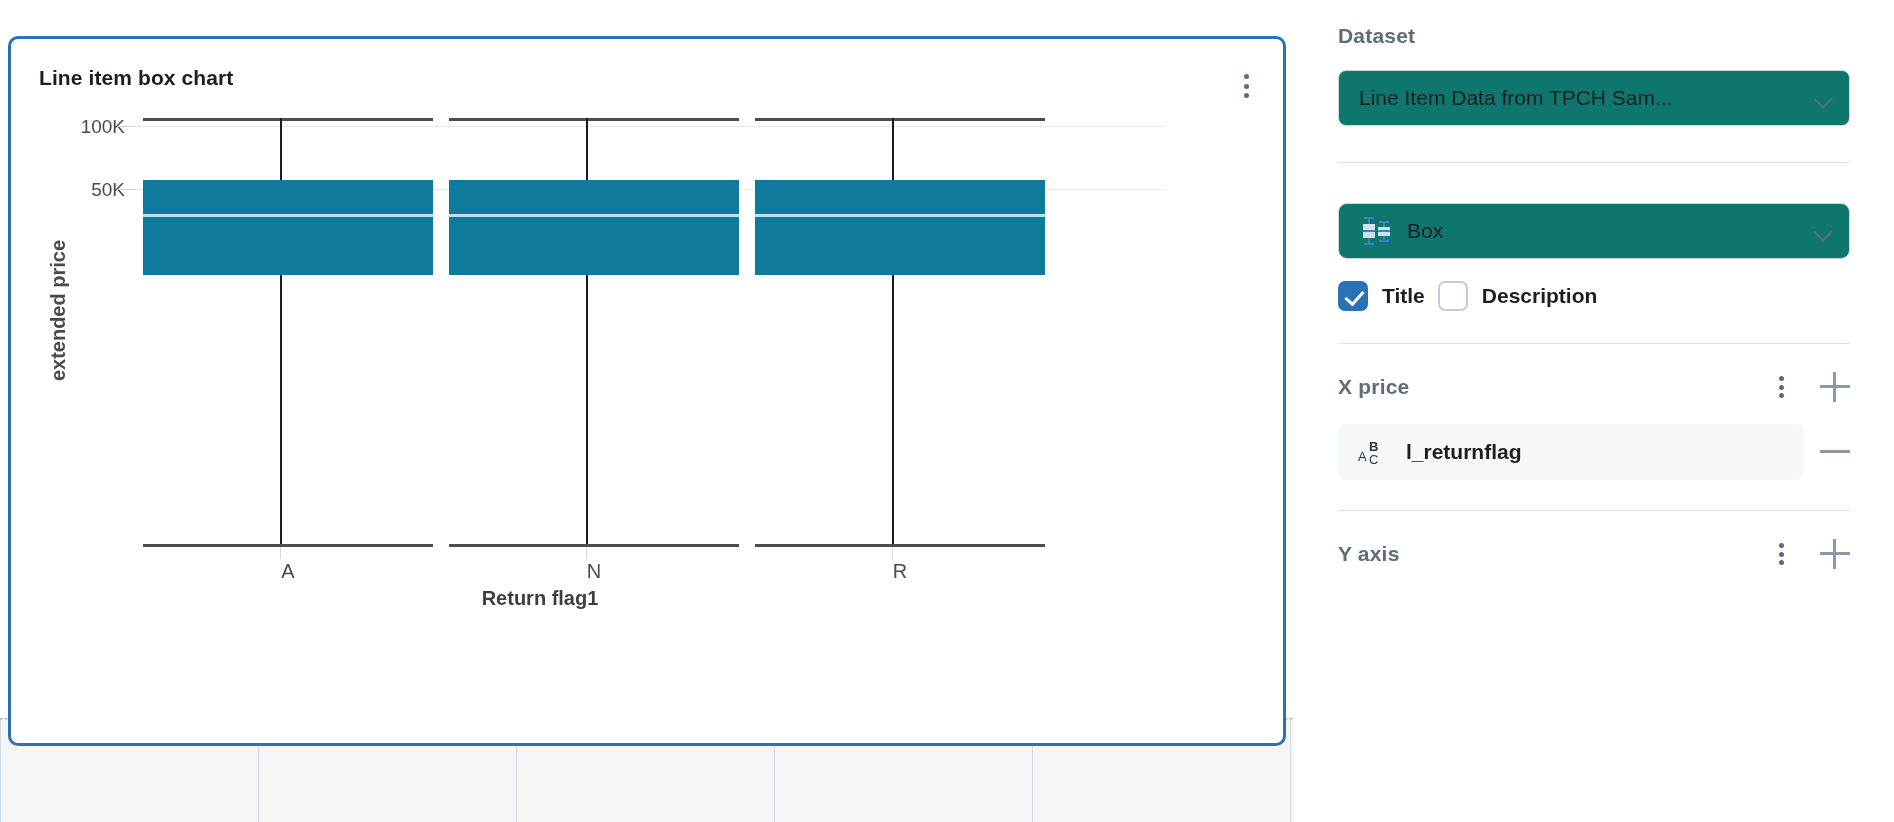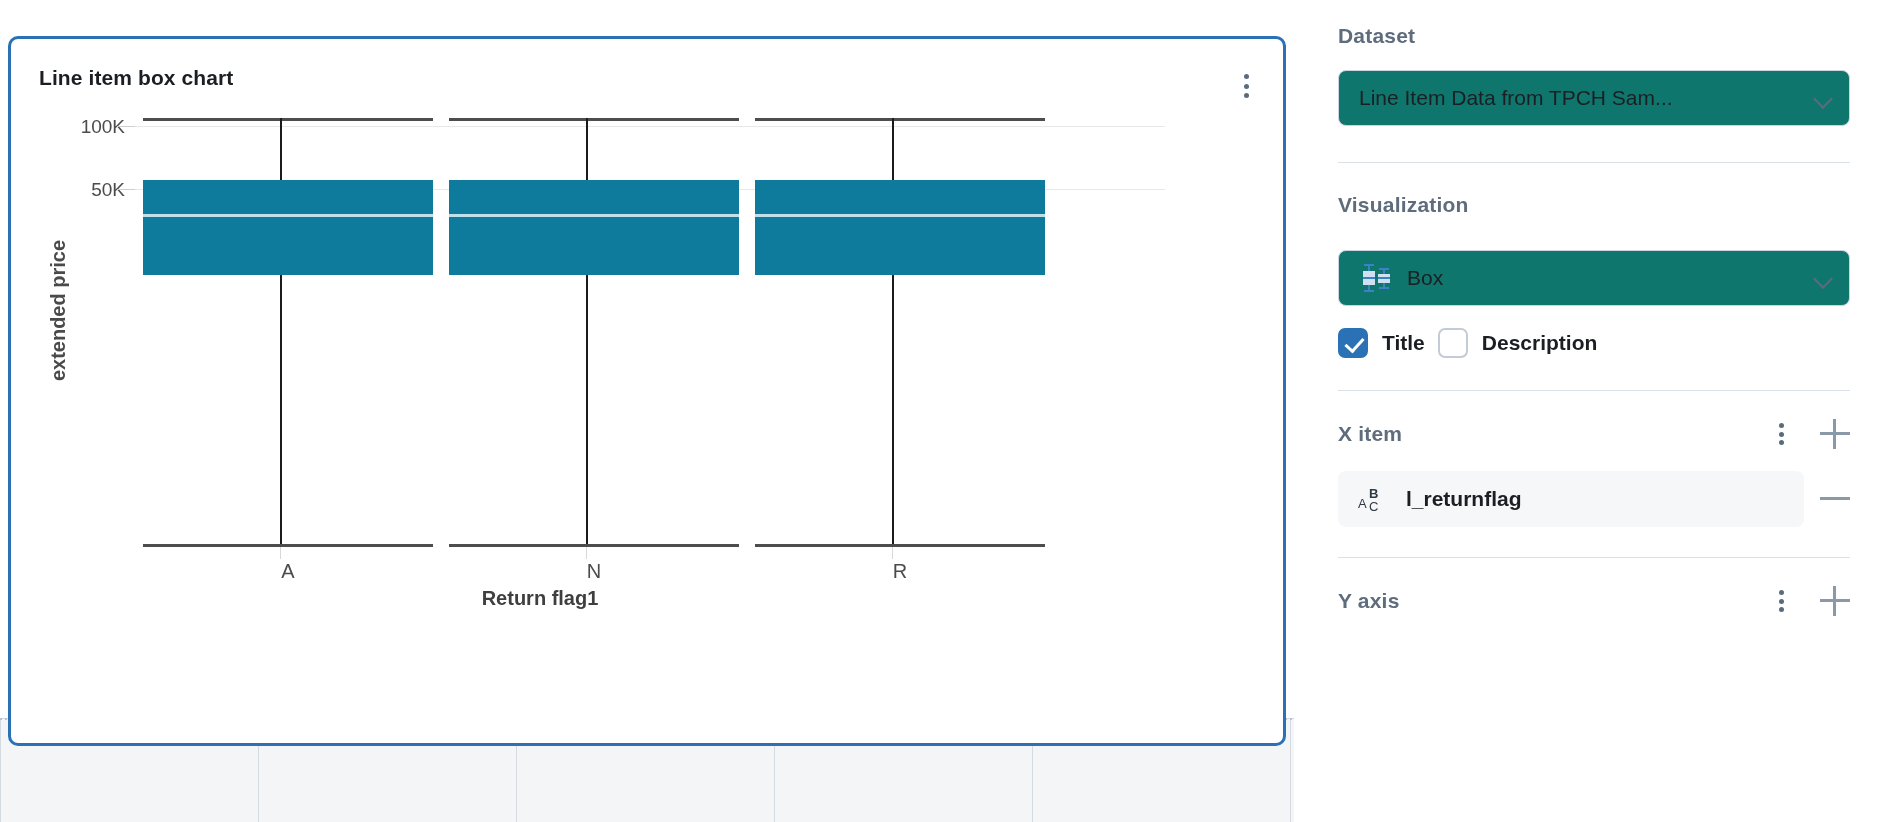--- a/index.html
+++ b/index.html
@@ -242,23 +242,22 @@
       <div class="sec-label">Dataset</div>
       <div class="select" style="margin-top:22px;">
         <span class="val">Line Item Data from TPCH Sam...</span>
         <span class="chev"></span>
       </div>
     </div>
 
     <div class="hr" style="margin-top:36px;"></div>
 
     <div style="padding-top:30px;">
-      <div class="sec-label">Visualization</div>
-
-      <div class="select" style="margin-top:33px;">
+
+      <div class="select" style="margin-top:10px;border-radius:9px;">
         <span class="vis-left">
           <svg class="box-glyph" viewBox="0 0 34 32">
             <g stroke="#3b82c4" stroke-width="2" fill="none">
               <line x1="5" y1="3" x2="15" y2="3"></line>
                 <line x1="10" y1="3" x2="10" y2="9"></line>
               <line x1="5" y1="29" x2="15" y2="29"></line>
                 <line x1="10" y1="23" x2="10" y2="29"></line>
               <rect x="4" y="9" width="12" height="14" fill="#cfe0f0" stroke="none"></rect>
               <line x1="4" y1="16" x2="16" y2="16"></line>
               <line x1="20" y1="7" x2="30" y2="7"></line>
@@ -283,21 +282,21 @@
           <span class="cbox"></span>
           <span class="cblabel">Description</span>
         </div>
       </div>
     </div>
 
     <div class="hr" style="margin-top:32px;"></div>
 
     <div style="padding-top:28px;">
       <div class="axis-head">
-        <span class="sec-label">X item</span>
+        <span class="sec-label">X price</span>
         <span class="axis-head-icons">
           <span class="kebab-sm">
               <i></i>
               <i></i>
               <i></i>
             </span>
           <span class="plus"></span>
         </span>
       </div>
 

